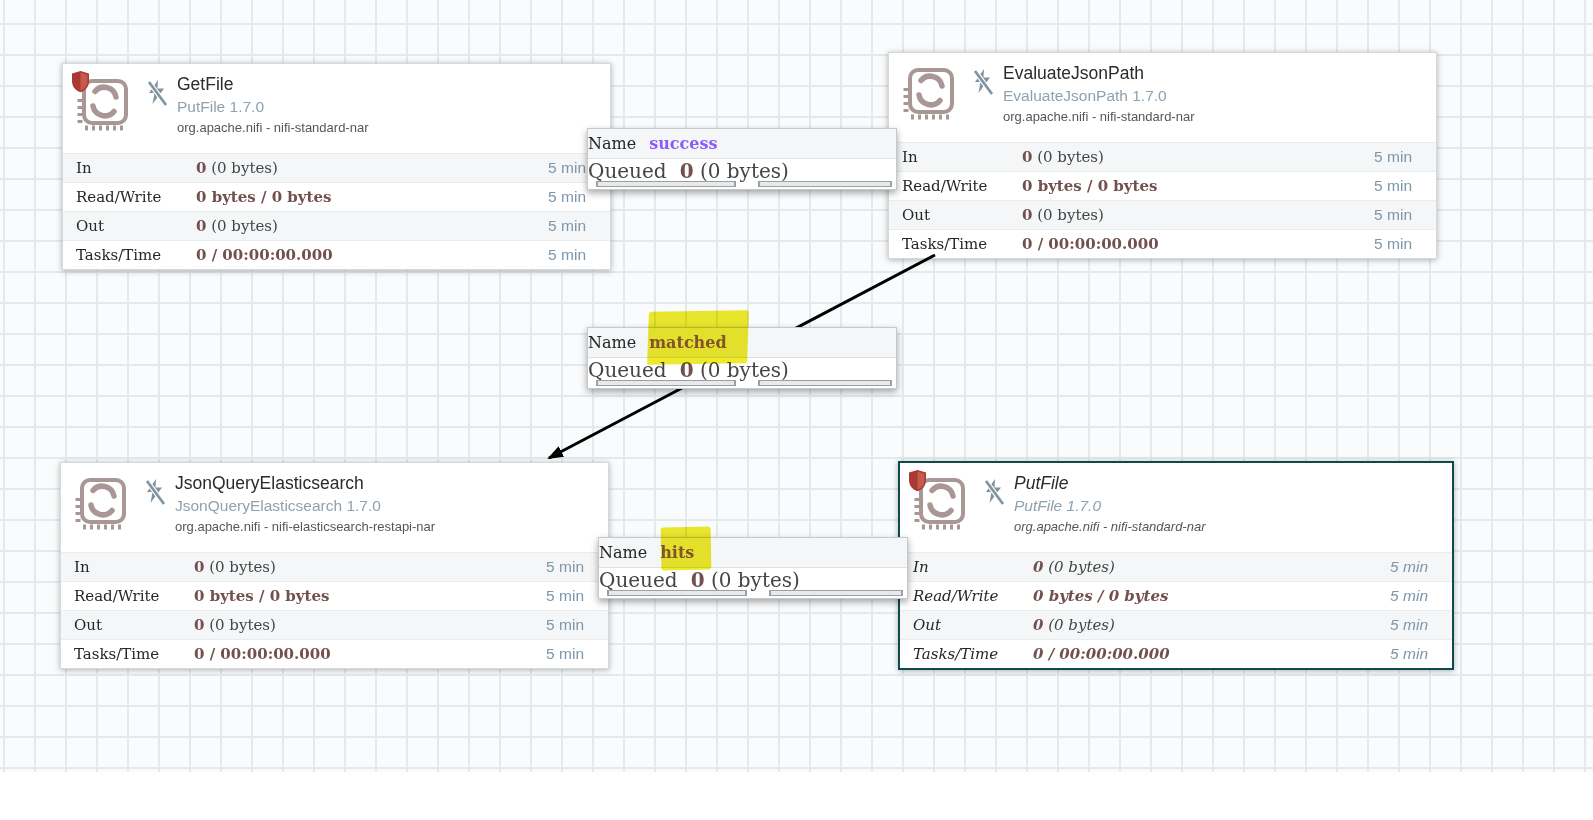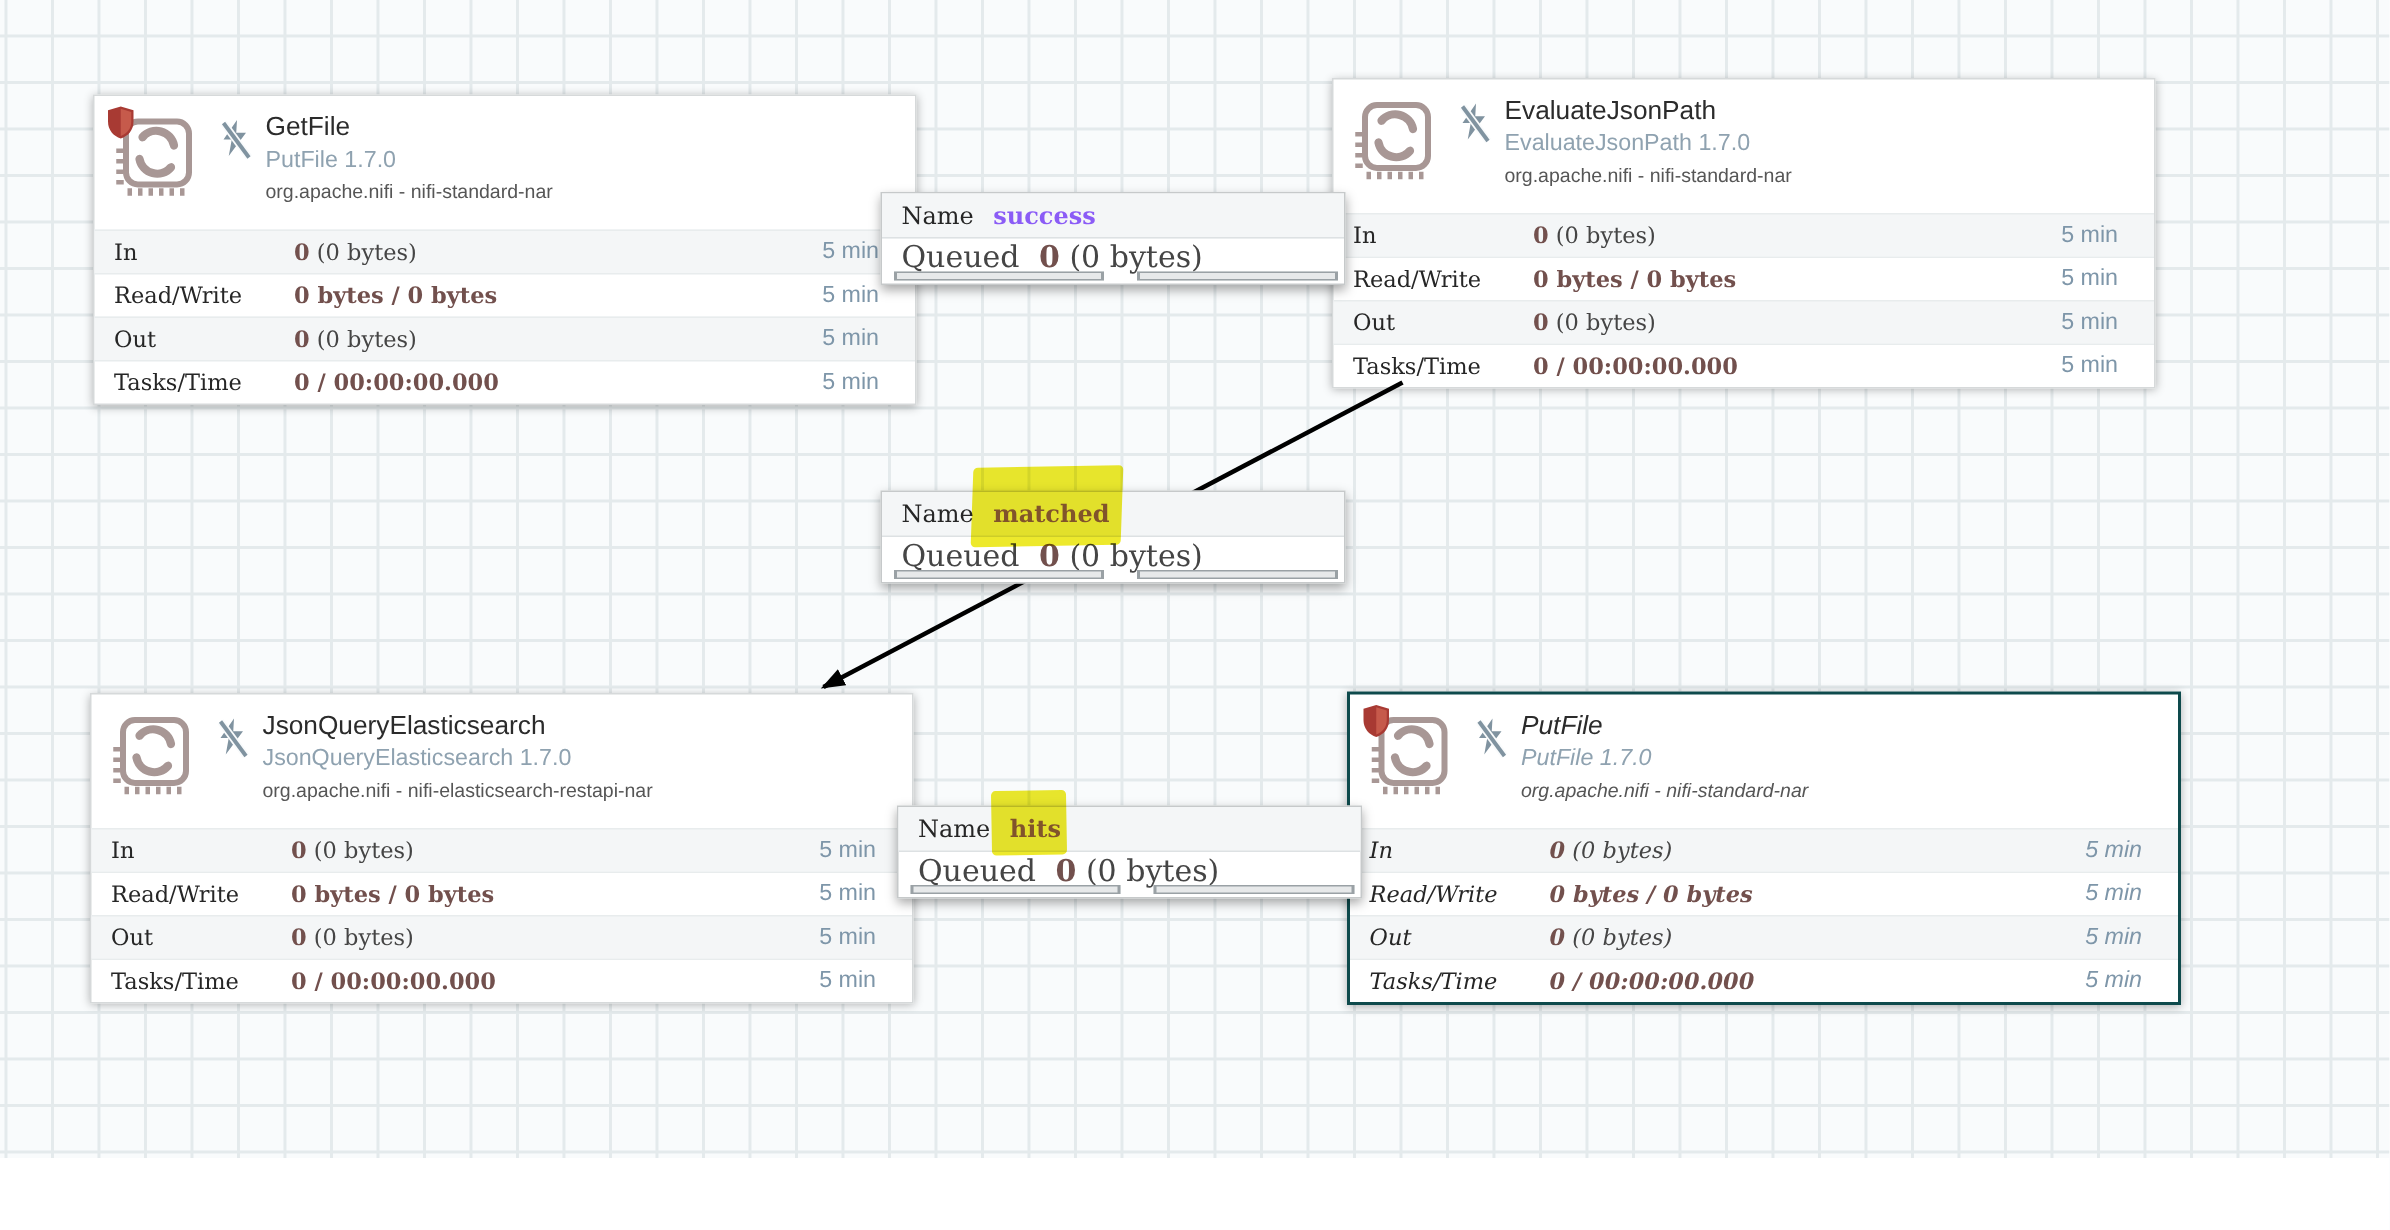--- a/index.html
+++ b/index.html
@@ -39,21 +39,21 @@
            font-family:"Liberation Sans",sans-serif;font-size:15.5px;flex:0 0 90px;}
   
   .conn{
     position:absolute;width:310px;height:62px;background:#fff;
     border:1px solid #c6c9ca;box-shadow:0 3px 7px rgba(0,0,0,.35);
     z-index:40;box-sizing:border-box;font-family:"DejaVu Serif",serif;
   }
   .cl-name{height:29px;line-height:29px;background:#f4f6f7;border-bottom:1px solid #dde1e3;
            font-size:16px;color:#262626;white-space:nowrap;}
   .cl-queued{height:25px;line-height:25px;font-size:20px;color:#454545;white-space:nowrap;}
-  .cl-key{padding-left:13px;margin-right:13px;}
+  .cl-key{margin-right:13px;}
   .cl-strong{font-weight:bold;color:#8b5cf6;}
   .cl-queued b{color:#72504d;}
   .bp-bar{position:absolute;bottom:2px;height:4px;background:#e7e9ea;
           border:1px solid #9aa1a5;border-left-width:2px;border-right-width:2px;}
   .bp-left{left:8px;width:136px;}
   .bp-right{left:170px;width:130px;}
   
   .highlight{position:absolute;background:#ece81a;opacity:.92;mix-blend-mode:multiply;
              z-index:50;pointer-events:none;border-radius:3px;}
   #wires{position:absolute;left:0;top:0;z-index:30;pointer-events:none;}

